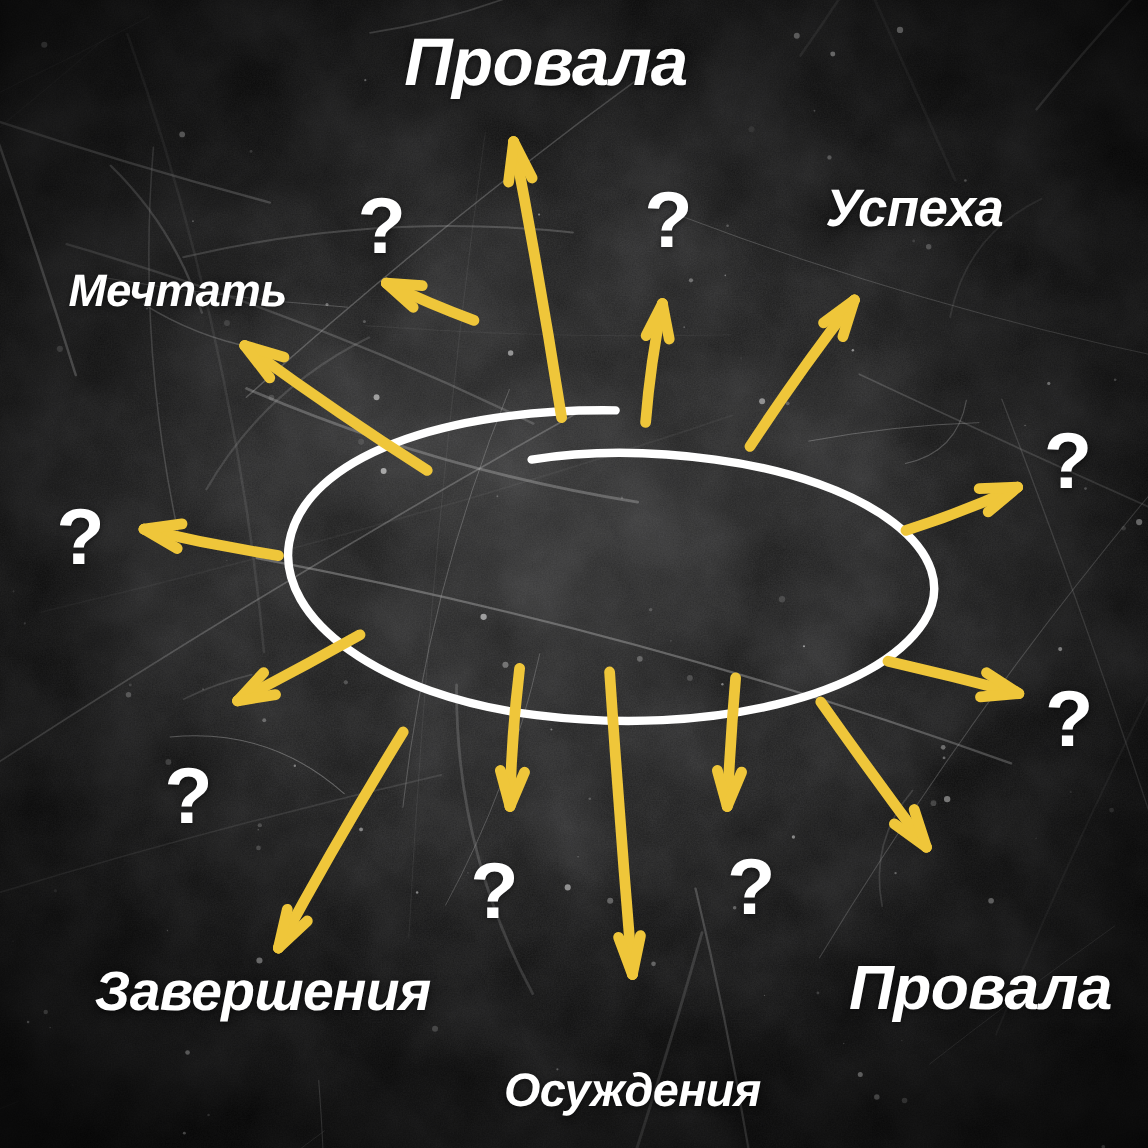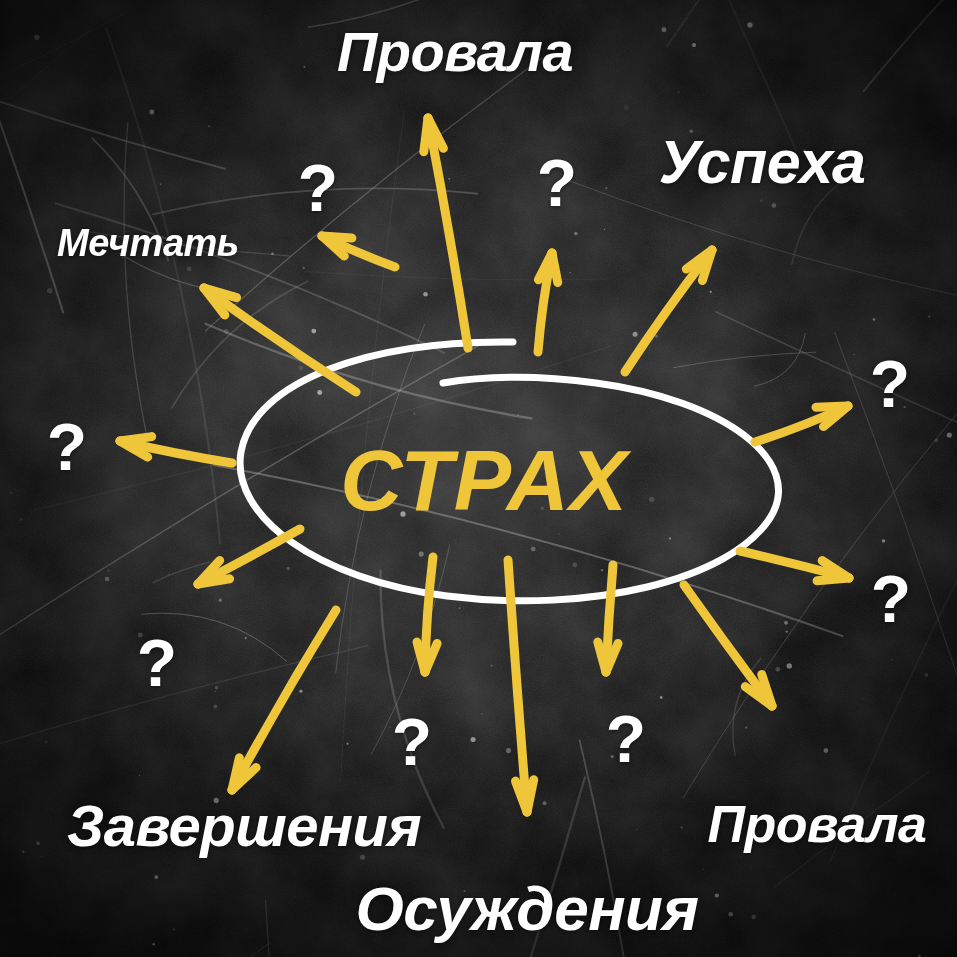--- a/index.html
+++ b/index.html
@@ -333,28 +333,27 @@
           <path d="M 772 706 L 761.8 674.6"></path>
         </g>
         <g>
           <path d="M 740 551 Q 794.7 563.5 849 578"></path>
           <path d="M 849 578 L 817.1 580.8"></path>
           <path d="M 849 578 L 822.1 560.6"></path>
         </g>
       </g>
   </svg>
 
-  <div id="center-word">СТРАХ</div>
 
   <div id="labels">
       <div class="lbl" style="left: 455px; top: 52px; font-size: 56px;">Провала</div>
-      <div class="lbl" style="left: 762px; top: 162px; font-size: 61px;">Успеха</div>
+      <div class="lbl" style="left: 762px; top: 174px; font-size: 44px;">Успеха</div>
       <div class="lbl" style="left: 148px; top: 243px; font-size: 38px;">Мечтать</div>
-      <div class="lbl" style="left: 219px; top: 826px; font-size: 58px; margin-left: 25px;">Завершения</div>
-      <div class="lbl" style="left: 527px; top: 909px; font-size: 62px;">Осуждения</div>
+      <div class="lbl" style="left: 219px; top: 826px; font-size: 46px;">Завершения</div>
+      <div class="lbl" style="left: 527px; top: 909px; font-size: 39px;">Осуждения</div>
       <div class="lbl" style="left: 817px; top: 824px; font-size: 52px;">Провала</div>
     </div>
   <div id="qmarks">
       <div class="qm" style="left: 318px; top: 188px; font-size: 66px;">?</div>
       <div class="qm" style="left: 557px; top: 183px; font-size: 66px;">?</div>
       <div class="qm" style="left: 890px; top: 384px; font-size: 66px;">?</div>
       <div class="qm" style="left: 67px; top: 447px; font-size: 66px;">?</div>
       <div class="qm" style="left: 891px; top: 599px; font-size: 66px;">?</div>
       <div class="qm" style="left: 157px; top: 663px; font-size: 66px;">?</div>
       <div class="qm" style="left: 412px; top: 742px; font-size: 66px;">?</div>

